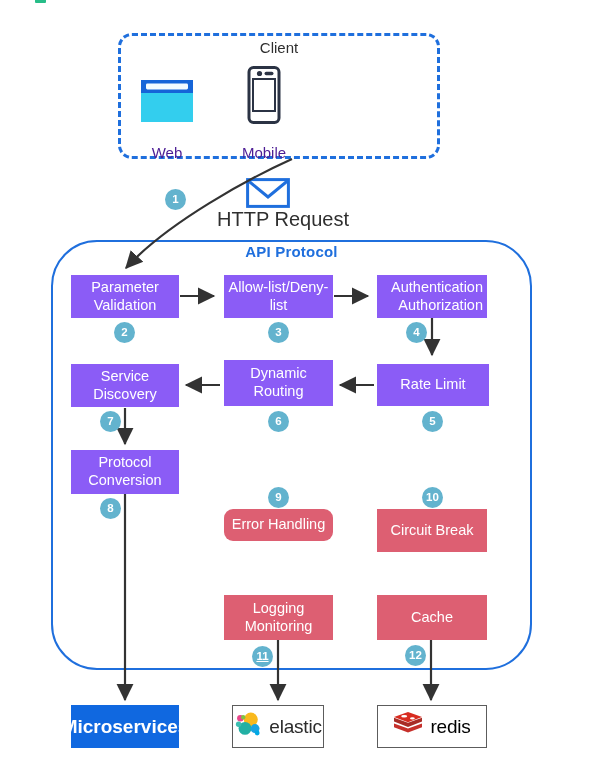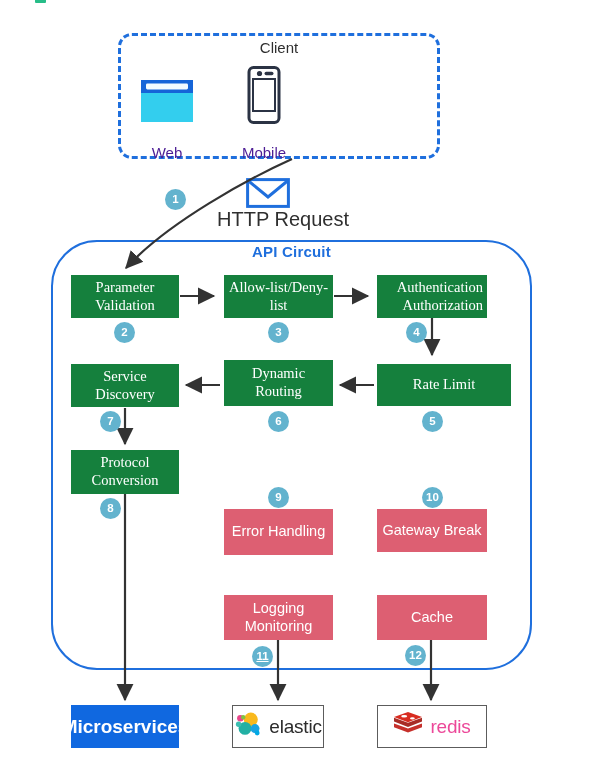--- a/index.html
+++ b/index.html
@@ -96,21 +96,21 @@
   .node {
     display: flex;
     align-items: center;
     justify-content: center;
     text-align: center;
     color: #ffffff;
     font-size: 14.5px;
     line-height: 1.22;
     padding: 2px 4px;
   }
-  .node.green { background: #15803d; font-family: Liberation Serif, serif; }
+  .node.green { background: #8b5cf6; }
   .node.pink  { background: #dd5f72; }
   .node.blue  { background: #1068e0; font-size: 19px; font-weight: bold; }
   .node.white {
     background: #ffffff;
     border: 1.6px solid #5c5c5c;
   }
 
   
   .badge {
     width: 21px; height: 21px;
@@ -140,21 +140,21 @@
     justify-content: center;
     gap: 7px;
     width: 100%;
     height: 100%;
   }
   .logo-text {
     font-size: 19px;
     color: #2b2b2b;
     letter-spacing: -0.2px;
   }
-  .logo-text.redis { color: #ec4899; }
+  .logo-text.redis { color: #000000; }
 </style>
 </head>
 <body>
 
 <div id="stage">
 
   <div class="abs top-fragment"></div>
 
   <div class="abs client-box"></div>
   <div class="abs client-title">Client</div>
@@ -187,21 +187,21 @@
   <div class="abs envelope">
     <svg width="44" height="30" viewBox="0 0 44 30">
       <rect x="1.6" y="1.6" width="40.8" height="26.8" fill="#ffffff" stroke="#1f6fdd" stroke-width="3"></rect>
       <polyline points="2.6,3 22,19 41.4,3" fill="none" stroke="#1f6fdd" stroke-width="3"></polyline>
     </svg>
   </div>
   <div class="abs http-label">HTTP Request</div>
   <div class="abs badge" style="left:165px; top:189px;">1</div>
 
   <div class="abs gateway-box"></div>
-  <div class="abs gateway-title">API Circuit</div>
+  <div class="abs gateway-title">API Protocol</div>
 
   <svg id="links">
     <defs>
       <marker id="ah" markerWidth="9" markerHeight="9" refX="7.4" refY="4.5" orient="auto" markerUnits="strokeWidth">
         <path d="M0,0.6 L8,4.5 L0,8.4 z" fill="#333333"></path>
       </marker>
     </defs>
 
     <path d="M292,159 C250,178 168,222 126,268" fill="none" stroke="#333333" stroke-width="2.2" marker-end="url(#ah)"></path>
 
@@ -230,48 +230,48 @@
   <div class="abs node green" style="left:224px; top:275px; width:109px; height:43px;">
     <span>Allow-list/Deny-list</span>
   </div>
   <div class="abs badge" style="left:268px; top:322px;">3</div>
 
   <div class="abs node green" style="left:377px; top:275px; width:110px; height:43px;text-align:right;">
     <span>Authentication Authorization</span>
   </div>
   <div class="abs badge" style="left:406px; top:322px;">4</div>
 
-  <div class="abs node green" style="left:377px; top:364px; width:134px; height:42px;">
+  <div class="abs node green" style="left:377px; top:364px; width:112px; height:42px;">
     <span>Rate Limit</span>
   </div>
   <div class="abs badge" style="left:422px; top:411px;">5</div>
 
   <div class="abs node green" style="left:224px; top:360px; width:109px; height:46px;">
     <span>Dynamic Routing</span>
   </div>
   <div class="abs badge" style="left:268px; top:411px;">6</div>
 
   <div class="abs node green" style="left:71px; top:364px; width:108px; height:43px;">
     <span>Service Discovery</span>
   </div>
   <div class="abs badge" style="left:100px; top:411px;">7</div>
 
   <div class="abs node green" style="left:71px; top:450px; width:108px; height:44px;">
     <span>Protocol Conversion</span>
   </div>
   <div class="abs badge" style="left:100px; top:498px;">8</div>
 
   <div class="abs badge" style="left:268px; top:487px;">9</div>
-  <div class="abs node pink" style="left:224px; top:509px; width:109px; height:46px;">
+  <div class="abs node pink" style="left:224px; top:509px; width:109px; height:32px;border-radius:9px;">
     <span>Error Handling</span>
   </div>
 
   <div class="abs badge" style="left:422px; top:487px;">10</div>
   <div class="abs node pink" style="left:377px; top:509px; width:110px; height:43px;">
-    <span>Gateway Break</span>
+    <span>Circuit Break</span>
   </div>
 
   <div class="abs node pink" style="left:224px; top:595px; width:109px; height:45px;">
     <span>Logging Monitoring</span>
   </div>
   <div class="abs badge" style="left:252px; top:646px;text-decoration:underline;">11</div>
 
   <div class="abs node pink" style="left:377px; top:595px; width:110px; height:45px;">
     <span>Cache</span>
   </div>

